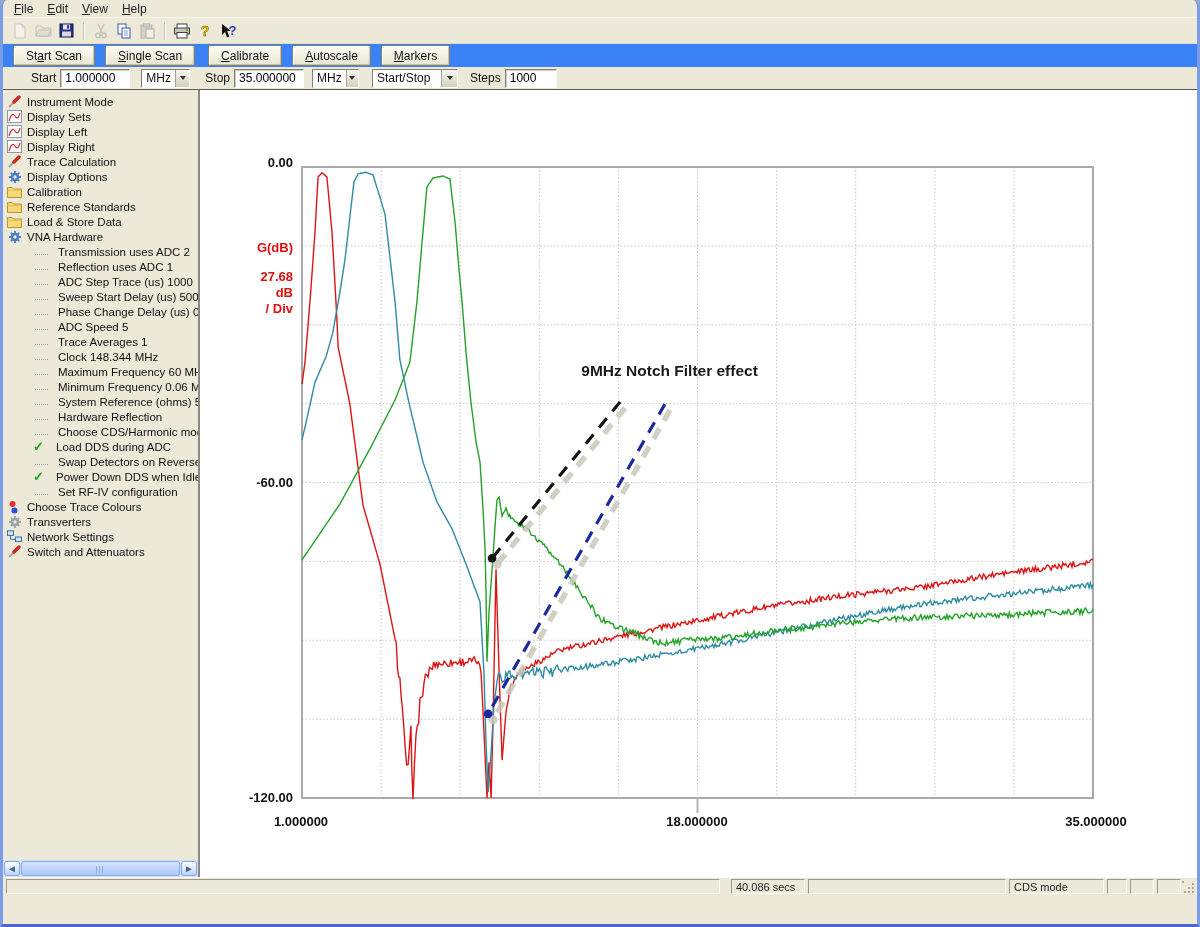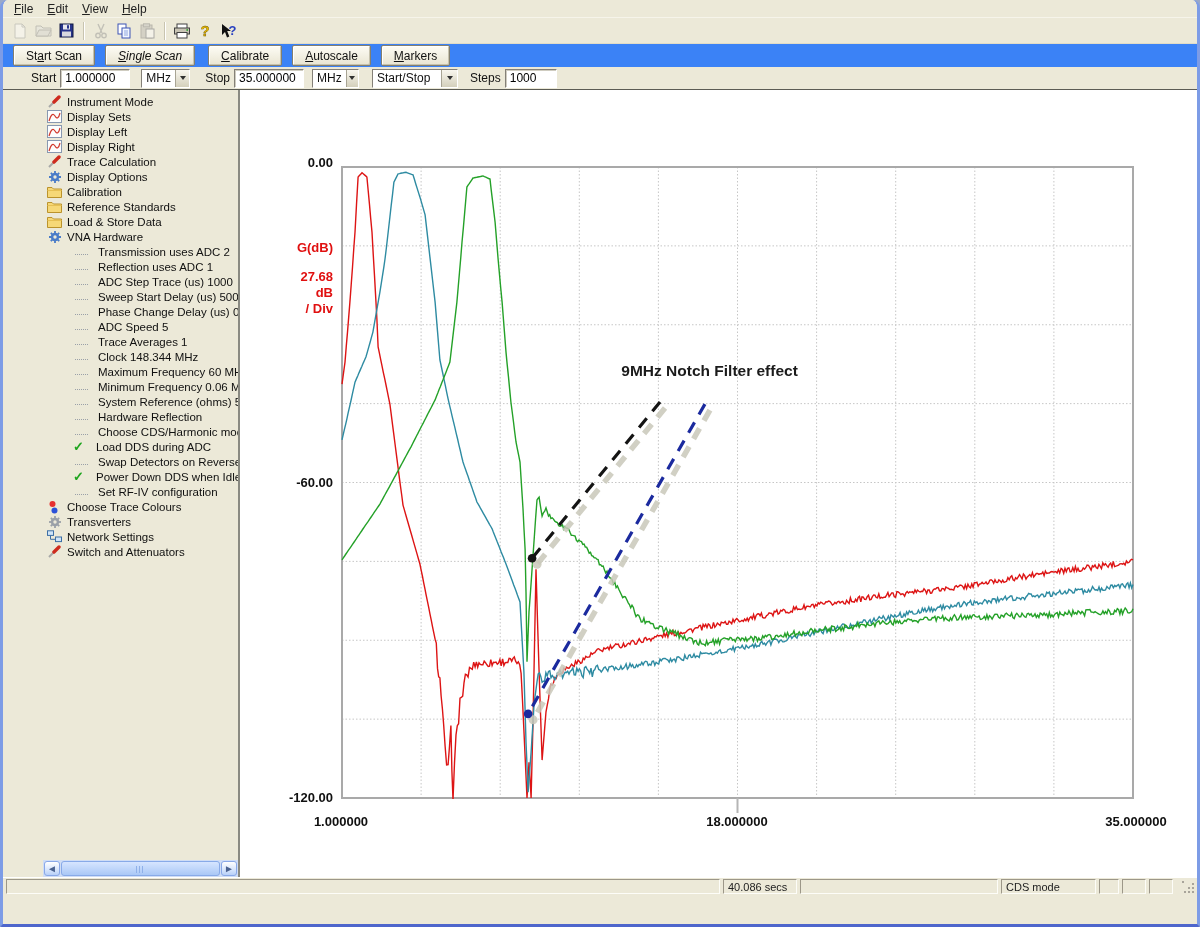--- a/index.html
+++ b/index.html
@@ -38,21 +38,21 @@
   .field{height:19px;border:1px solid;border-color:#848078 #fff #fff #848078;box-shadow:inset 1px 1px 0 #cfccc0;
     background:#fff;font:12px "Liberation Sans",sans-serif;padding:0 4px;}
   .combo{display:inline-flex;height:19px;border:1px solid;border-color:#848078 #fff #fff #848078;background:#fff;
     align-items:center;font-size:12px;}
   .combo .sel{padding:0 4px;flex:1;}
   .arrowbtn{width:16px;height:17px;background:linear-gradient(#f8f6ee,#d4d0bc);border-left:1px solid #a8a494;
     display:flex;align-items:center;justify-content:center;}
   .tri{width:0;height:0;border-left:3.5px solid transparent;border-right:3.5px solid transparent;border-top:4px solid #303030;}
   
   .bodyrow{height:787px;display:flex;}
-  .sidebar{width:197px;background:#ece9d8;position:relative;border-right:2px solid #8a8a82;overflow:hidden;flex:none;margin-left:40px;}
+  .sidebar{width:197px;background:#ece9d8;position:relative;border-right:2px solid #8a8a82;overflow:hidden;flex:none;}
   .tree{padding-top:4px;}
   .trow{height:15px;display:flex;align-items:center;font-size:11.5px;color:#101010;white-space:nowrap;padding-left:3px;}
   .trow .ic{width:17px;display:flex;justify-content:center;}
   .trow .tlabel{margin-left:4px;}
   .conn{width:13px;border-bottom:1px dotted #9aa0a8;margin:5px 6px 0 29px;flex:none;}
   .chk{color:#1fa51f;font-weight:bold;font-size:13px;margin-left:27px;width:19px;flex:none;}
   
   .hscroll{position:absolute;left:0;bottom:0;width:100%;height:17px;background:#cfddf5;display:flex;align-items:center;padding:0 1px;}
   .sarrow{width:16px;height:15px;background:linear-gradient(#ffffff,#cfe0fb 70%,#b8d0f8);border:1px solid #89a8e8;
     border-radius:3px;color:#4a6290;font-size:10px;font-weight:bold;display:flex;align-items:center;justify-content:center;flex:none;}
@@ -147,21 +147,21 @@
       <span class="ticon">
         <svg width="18" height="16" viewBox="0 0 18 16">
           <path d="M3 1v11l3-3 2 5.5 2.3-1L8.2 8H12z" fill="#111"></path>
           <text x="13.5" y="12" text-anchor="middle" font-family="Liberation Sans,sans-serif" font-size="13" font-weight="bold" fill="#2840c0">?</text>
         </svg>
       </span>
     </div>
 
   <div class="btnrow" id="btnrow">
       <button class="xpbtn" style="margin-left: 10px;">St<u>a</u>rt Scan</button>
-      <button class="xpbtn" style="margin-left: 10px; font-style: italic;"><u>S</u>ingle Scan</button>
+      <button class="xpbtn" style="margin-left: 10px;"><u>S</u>ingle Scan</button>
       <button class="xpbtn" style="margin-left: 13px;"><u>C</u>alibrate</button>
       <button class="xpbtn" style="margin-left: 10px;"><u>A</u>utoscale</button>
       <button class="xpbtn" style="margin-left: 10px;"><u>M</u>arkers</button>
     </div>
 
   <div class="inputrow">
     <span class="lbl" style="margin-left:28px">Start</span>
     <input class="field" style="width: 70px;" value="1.000000">
     <span class="combo" style="width:49px;margin-left:11px">
       <span class="sel">MHz</span>
@@ -457,21 +457,21 @@
       <div class="alab ylab red" style="top:195px">dB</div>
       <div class="alab ylab red" style="top:211px">/ Div</div>
       <div class="alab xlab" style="left:36px">1.000000</div>
       <div class="alab xlab" style="left:432px">18.000000</div>
       <div class="alab xlab" style="left:831px">35.000000</div>
     </div>
   </div>
 
   <div class="statusbar" id="statusbar">
       <span class="spanel" style="width: 714px;"></span>
-      <span class="spanel" style="width: 74px;">40.086 secs</span>
+      <span class="spanel" style="width: 74px; margin-left: 8px;">40.086 secs</span>
       <span class="spanel" style="width: 198px;"></span>
       <span class="spanel" style="width: 95px;">CDS mode</span>
       <span class="spanel" style="width: 20px;"></span>
       <span class="spanel" style="width: 24px;"></span>
       <span class="spanel" style="width: 24px;"></span>
       <span class="grip">
         <i></i>
       </span>
     </div>
 

